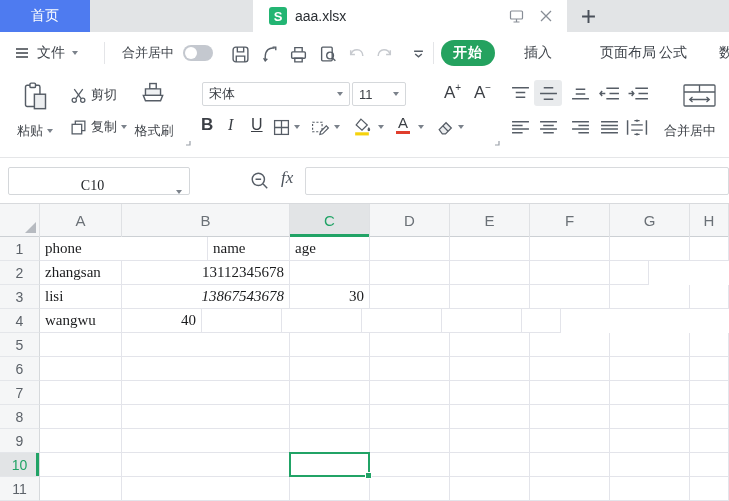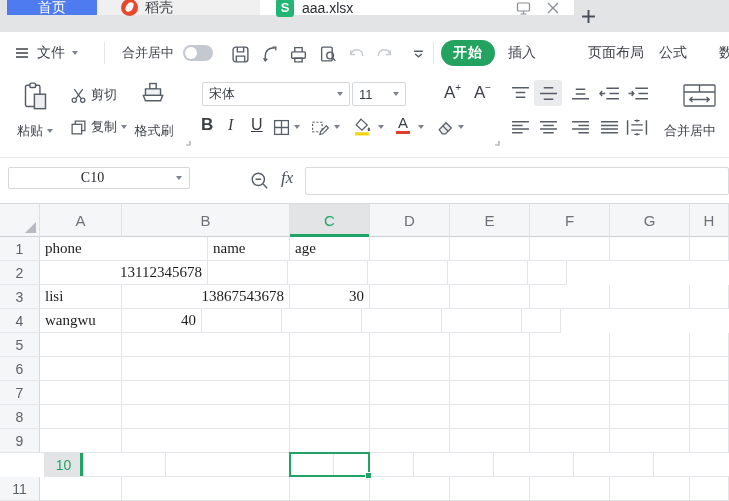--- a/index.html
+++ b/index.html
@@ -3,21 +3,21 @@
 <meta charset="utf-8">
 <style>
   * { margin:0; padding:0; box-sizing:border-box; }
   html,body { width:729px; height:501px; overflow:hidden; background:#fff;
     font-family:"Liberation Sans","DejaVu Sans",sans-serif; }
   .abs { position:absolute; }
   svg { display:block; }
 
   
   #tabbar { position:absolute; left:0; top:0; width:729px; height:32px; background:#e2e4e6; }
-  .tab { position:absolute; top:0; height:15px; display:flex; align-items:center;margin-left:7px; }
+  .tab { position:absolute; top:0; height:32px; display:flex; align-items:center; }
   #tab-home { left:0; width:90px; background:#4e7bf0; color:#fff; font-size:14px; justify-content:center; }
   #tab-docer { left:90px; width:163px; background:#f0f0f1; color:#3c4046; font-size:14px; padding-left:24px; gap:7px; }
   #tab-file { left:253px; width:314px; background:#ffffff; color:#2a2e33; font-size:14px; padding-left:16px; gap:8px; }
   .docer-ic { width:17px; height:17px; border-radius:50%; background:#e8472c; position:relative; }
   .docer-ic::after { content:""; position:absolute; left:5px; top:3px; width:7px; height:10px;
      background:#fff; border-radius:70% 30% 60% 40%; transform:rotate(18deg); }
   .s-ic { width:18px; height:18px; border-radius:3px; background:#23b573; color:#fff;
      font-size:13px; font-weight:bold; display:flex; align-items:center; justify-content:center; }
   .tab-win-icons { margin-left:auto; display:flex; align-items:center; gap:14px; padding-right:14px; }
   #newtab { position:absolute; left:576px; top:5px; width:24px; height:22px;
@@ -50,22 +50,22 @@
   .combo .caret { margin-left:auto; }
   .serifui { font-family:"Liberation Serif","DejaVu Serif",serif; }
   .ico { display:flex; align-items:center; justify-content:center; }
   .expander { position:absolute; width:8px; height:8px; }
   .selbox { position:absolute; background:#e9ebed; border-radius:3px; }
   .fmt-letter { font-size:15px; color:#3b3f45; font-weight:bold; line-height:14px; }
 
   
   #formulabar { position:absolute; left:0; top:158px; width:729px; height:46px; background:#fff;
      border-bottom:1px solid #d8dadd; }
-  #namebox { position:absolute; left:8px; top:9px; width:182px; height:22px; border:1px solid #d4d7da;
-     border-radius:2px; background:#fff; display:flex; align-items:center; }
+  #namebox { position:absolute; left:8px; top:9px; width:182px; height:28px; border:1px solid #d4d7da;
+     border-radius:2px; background:#fff; display:flex; align-items:flex-end; }
   #namebox .val { flex:1; text-align:center; font-size:14px; color:#23262a;
      font-family:"Liberation Serif","DejaVu Serif",serif; }
   #fxlabel { position:absolute; left:281px; top:10px; font-style:italic; font-size:17px; color:#4a515a;
      font-family:"Liberation Serif","DejaVu Serif",serif; }
   #formula-input { position:absolute; left:305px; top:9px; width:424px; height:28px;
      border:1px solid #d8dadd; border-radius:2px; background:#fff; font-size:14px; padding:0 6px;
      font-family:"Liberation Serif","DejaVu Serif",serif; }
 
   
   #sheet { position:absolute; left:0; top:204px; width:729px; height:297px; background:#fff; }
@@ -75,39 +75,35 @@
      font-size:15px; color:#6b7177; }
   .colh.sel { background:#e2e4e6; color:#21a366; box-shadow:inset 0 -3px 0 #21a366; }
   #corner { width:40px; height:33px; border-right:1px solid #dfe1e4; position:relative; }
   #corner .tri { position:absolute; right:3px; bottom:4px; width:0; height:0;
      border-bottom:11px solid #b6bac0; border-left:11px solid transparent; }
   #gridrows { position:absolute; left:0; top:33px; }
   .grow { display:flex; height:24px; }
   .rowh { width:40px; height:24px; background:#f5f6f7; border-right:1px solid #d6d9dc;
      border-bottom:1px solid #e4e6ea; display:flex; align-items:center; justify-content:center;
      font-size:14px; color:#5c6269; }
-  .rowh.sel { background:#e2e4e6; color:#21a366; box-shadow:inset -3px 0 0 #21a366;margin-left:44px; }
+  .rowh.sel { background:#e2e4e6; color:#21a366; box-shadow:inset -3px 0 0 #21a366; }
   .cell { height:24px; border-right:1px solid #e3e4ea; border-bottom:1px solid #e3e4ea;
      font-family:"Liberation Serif","DejaVu Serif",serif; font-size:15px; color:#1b1c1e;
      line-height:23px; padding:0 5px; overflow:hidden; white-space:nowrap; background:#fff; }
   .cell.right { text-align:right; }
   #selbox { position:absolute; border:2px solid #21a366; background:transparent; }
   #selbox .handle { position:absolute; right:-4px; bottom:-4px; width:7px; height:7px;
      background:#21a366; border:1px solid #fff; }
 </style>
 </head>
 <body>
 
 <div id="tabbar">
   <div class="tab" id="tab-home">
     <span>首页</span>
-  </div>
-  <div class="tab" id="tab-docer">
-    <span class="docer-ic"></span>
-    <span>稻壳</span>
   </div>
   <div class="tab" id="tab-file">
     <span class="s-ic">S</span>
     <span>aaa.xlsx</span>
     <span class="tab-win-icons">
       <span class="ico">
         <svg width="17" height="16" viewBox="0 0 16 16" fill="none" stroke="#878d96" stroke-width="1.2">
           <rect x="2" y="3" width="12" height="8" rx="1"></rect>
             <path d="M8 11v3M5 14h6"></path>
           </svg>
@@ -187,22 +183,22 @@
   </div>
   <div class="qbtn" style="left:408px;">
     <svg width="11" height="8" viewBox="0 0 10 7" fill="none" stroke="#565d66" stroke-width="1.3">
       <path d="M1 1h8M2 3.5l3 2.5 3-2.5"></path>
       </svg>
   </div>
 
   <div class="vdiv" style="left:433px; top:10px; height:22px;"></div>
 
   <div class="pill">开始</div>
-  <div class="mtab" style="left:508px;">插入</div>
-  <div class="mtab" style="left:588px;">页面布局</div>
+  <div class="mtab" style="left:524px;">插入</div>
+  <div class="mtab" style="left:600px;">页面布局</div>
   <div class="mtab" style="left:659px;">公式</div>
   <div class="mtab" style="left:719px;">数据</div>
 </div>
 
 <div id="ribbon">
 
   <div class="abs ico" style="left:20px; top:6px; width:30px; height:34px;">
     <svg width="27" height="30" viewBox="0 0 24 27" fill="none" stroke="#565d66" stroke-width="1.3">
       <rect x="3" y="3" width="13" height="19" rx="1.5"></rect>
         <rect x="7" y="1" width="5" height="4" rx="1" fill="#fff"></rect>
@@ -419,31 +415,32 @@
         <div class="cell" style="width: 82px;">name</div>
         <div class="cell" style="width: 80px;">age</div>
         <div class="cell" style="width: 80px;"></div>
         <div class="cell" style="width: 80px;"></div>
         <div class="cell" style="width: 80px;"></div>
         <div class="cell" style="width: 80px;"></div>
         <div class="cell" style="width: 39px;"></div>
       </div>
       <div class="grow">
         <div class="rowh">2</div>
+        <div class="cell" style="width: 82px;">zhangsan</div>
         <div class="cell right" style="width: 168px;">13112345678</div>
         <div class="cell" style="width: 80px;"></div>
         <div class="cell" style="width: 80px;"></div>
         <div class="cell" style="width: 80px;"></div>
         <div class="cell" style="width: 80px;"></div>
         <div class="cell" style="width: 39px;"></div>
       </div>
       <div class="grow">
         <div class="rowh">3</div>
         <div class="cell" style="width: 82px;">lisi</div>
-        <div class="cell right" style="width: 168px;">13867543678</div>
+        <div class="cell right" style="width: 168px; font-style: italic;">13867543678</div>
         <div class="cell right" style="width: 80px;">30</div>
         <div class="cell" style="width: 80px;"></div>
         <div class="cell" style="width: 80px;"></div>
         <div class="cell" style="width: 80px;"></div>
         <div class="cell" style="width: 80px;"></div>
         <div class="cell" style="width: 39px;"></div>
       </div>
       <div class="grow">
         <div class="rowh">4</div>
         <div class="cell" style="width: 82px;">wangwu</div>

